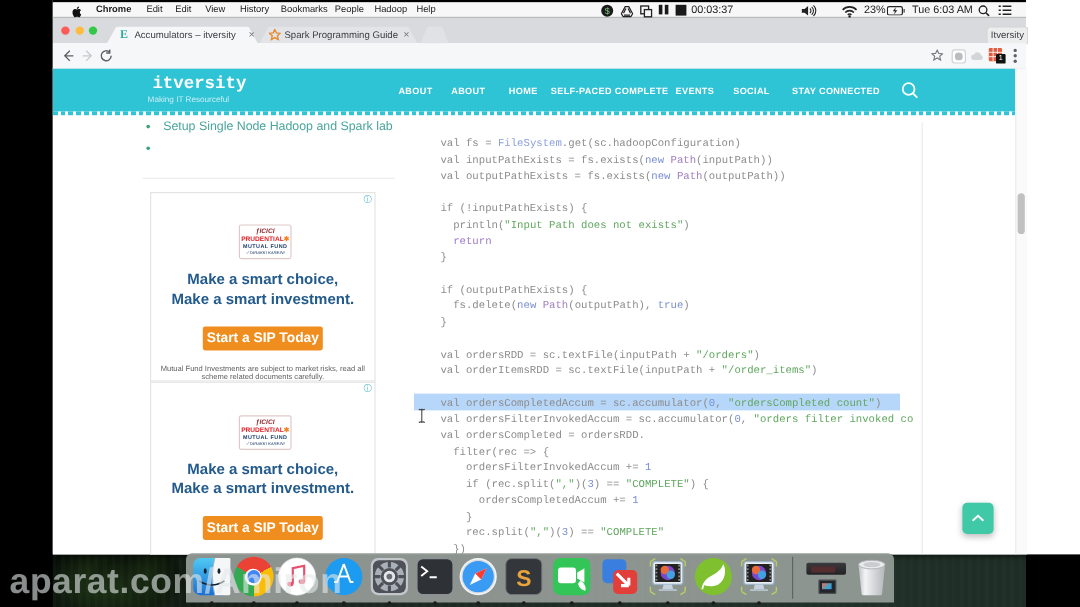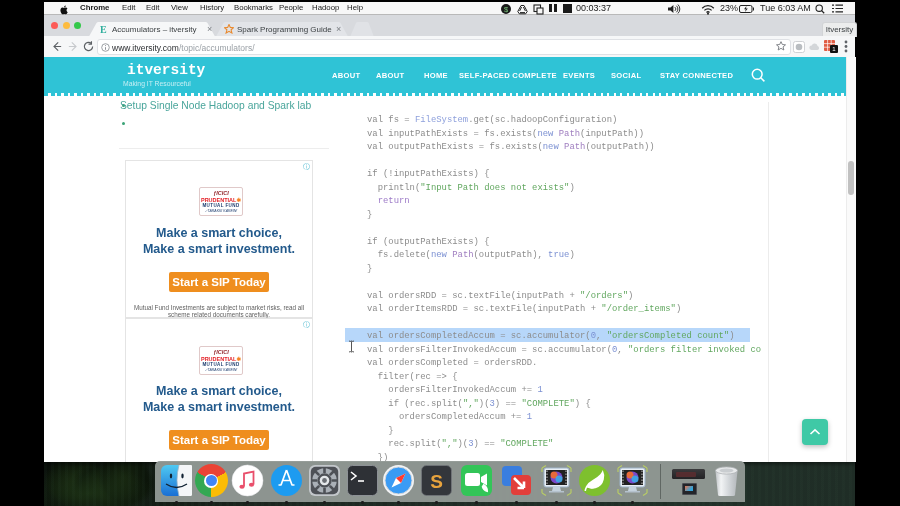--- a/index.html
+++ b/index.html
@@ -6,21 +6,21 @@
   body{width:900px;height:506px;background:#000;font-family:"Liberation Sans",sans-serif;}
   #stage{position:relative;width:900px;height:506px;background:#000;overflow:hidden;}
   .abs{position:absolute;}
   
   #wall{left:44px;top:458px;width:811px;height:48px;
     background:linear-gradient(90deg,#080d09 0%,#111a12 10%,#1c2620 28%,#202c26 55%,#213028 78%,#1f2d26 100%);}
   #wall:after{content:"";position:absolute;left:0;top:0;width:100%;height:100%;
     background:repeating-linear-gradient(90deg,rgba(60,90,70,0.08) 0 3px,transparent 3px 7px);}
   #wall .tree{position:absolute;background:radial-gradient(ellipse at 50% 40%,#16240f 0%,#0c150a 60%,transparent 75%);}
   
-  #screen{left:44px;top:0;width:811px;height:462px;background:#fff;box-shadow:0 2px 4px rgba(0,0,0,0.5);}
+  #screen{left:44px;top:0;width:811px;height:462px;background:#fff;box-shadow:0 2px 4px rgba(0,0,0,0.5);padding-left:45px;}
   
   #menubar{left:0;top:2px;width:811px;height:11.5px;background:#f7f7f7;border-bottom:1px solid #b9b9b9;font-size:7.8px;color:#1b1b1b;}
   #menubar .mi{position:absolute;top:1px;line-height:10px;white-space:nowrap;}
   
   #tabbar{left:0;top:15px;width:811px;height:21px;background:#d8dade;}
   .tl{position:absolute;top:7px;width:7px;height:7px;border-radius:50%;}
   .tab{position:absolute;top:6.5px;height:14.5px;}
   .tab .bgshape{position:absolute;left:0;top:0;width:100%;height:100%;}
   .tabtitle{position:absolute;top:3px;font-size:8px;color:#3c4043;white-space:nowrap;overflow:hidden;}
   .tabx{position:absolute;top:2.5px;font-size:9px;color:#7a7e83;}
@@ -171,27 +171,20 @@
       <svg style="position:absolute;left:7px;top:5px" width="11" height="11" viewBox="0 0 13 13">
           <path d="M8.5 1.5 L3.5 6.5 L8.5 11.5 M3.5 6.5 L12 6.5" fill="none" stroke="#5c6064" stroke-width="1.3"></path>
         </svg>
       <svg style="position:absolute;left:24px;top:5px" width="11" height="11" viewBox="0 0 13 13">
           <path d="M4.5 1.5 L9.5 6.5 L4.5 11.5 M9.5 6.5 L1 6.5" fill="none" stroke="#c6c9cc" stroke-width="1.3"></path>
         </svg>
       <svg style="position:absolute;left:38.5px;top:5px" width="11" height="11" viewBox="0 0 12 12">
           <path d="M10.5 6 A 4.5 4.5 0 1 1 9.2 2.8" fill="none" stroke="#5c6064" stroke-width="1.3"></path>
           <path d="M9.2 0.2 L9.2 3.4 L6 3.4" fill="none" stroke="#5c6064" stroke-width="1.3"></path>
         </svg>
-      <div id="urlfield">
-        <svg style="position:absolute;left:3px;top:2.5px" width="9" height="9" viewBox="0 0 9 9">
-            <circle cx="4.5" cy="4.5" r="3.8" fill="none" stroke="#84898e" stroke-width="0.8"></circle>
-            <path d="M4.5 2.2 L4.5 3.1 M4.5 4.2 L4.5 6.8" stroke="#84898e" stroke-width="0.9"></path>
-          </svg>
-        <span id="urltext">www.itversity.com<span class="gray">/topic/accumulators/</span></span>
-      </div>
       <svg style="position:absolute;left:732px;top:5px" width="10" height="10" viewBox="0 0 12 12">
           <path d="M6 0.8 L7.6 4.2 L11.4 4.6 L8.5 7.1 L9.4 10.8 L6 8.8 L2.6 10.8 L3.5 7.1 L0.6 4.6 L4.4 4.2 Z" fill="none" stroke="#777b80" stroke-width="1.1"></path>
         </svg>
       <span style="position:absolute;left:749px;top:4.5px;width:10px;height:10px;background:#fff;border:1px solid #cfd1d4;border-radius:2.5px"></span>
       <svg style="position:absolute;left:751px;top:6.5px" width="8" height="8" viewBox="0 0 8 8">
           <circle cx="4" cy="4" r="3.3" fill="#b9bdc1"></circle>
         </svg>
       <svg style="position:absolute;left:765px;top:6px" width="11" height="9" viewBox="0 0 11 9">
           <path d="M2.5 8 A 2.3 2.3 0 0 1 2.7 3.4 A 3.1 3.1 0 0 1 8.6 4.1 A 2 2 0 0 1 8.4 8 Z" fill="#d3d6d9"></path>
         </svg>
@@ -218,21 +211,21 @@
         <span class="nav" style="left:567px">SOCIAL</span>
         <span class="nav" style="left:616px">STAY CONNECTED</span>
         <svg style="position:absolute;left:707px;top:11px" width="15" height="15" viewBox="0 0 15 15">
             <circle cx="6.2" cy="6.2" r="4.9" fill="none" stroke="#fff" stroke-width="1.5"></circle>
             <path d="M9.8 9.8 L13.4 13.4" stroke="#fff" stroke-width="1.5"></path>
           </svg>
       </div>
       <div id="dashes"></div>
       <div style="position:absolute;left:75px;top:90.5px;width:210px;height:1px;background:#ededed"></div>
       <span class="bullet" style="left:78px;top:47px"></span>
-      <span class="sblink" style="left:76px;top:42.5px">Setup Single Node Hadoop and Spark lab</span>
+      <span class="sblink" style="left:92px;top:42.5px">Setup Single Node Hadoop and Spark lab</span>
       <span class="bullet" style="left:78px;top:65px"></span>
 
       <div class="adbox" style="top:103px;height:156px">
         <span class="adinfo">ⓘ</span>
         <div class="icici" style="top:25.5px">
           <div class="l1">ƒICICI</div>
           <div class="l2">PRUDENTIAL<span style="color:#f58220">✱</span></div>
           <div class="l3">MUTUAL FUND</div>
           <div class="l4">✓TARAKKI KAREIN!</div>
         </div>
@@ -416,13 +409,14 @@
     <span class="ddot" style="left:168px"></span>
     <span class="ddot" style="left:206px"></span>
     <span class="ddot" style="left:242px"></span>
     <span class="ddot" style="left:280px"></span>
     <span class="ddot" style="left:320px"></span>
     <span class="ddot" style="left:360px"></span>
     <span class="ddot" style="left:400px"></span>
     <span class="ddot" style="left:438px"></span>
     <span class="ddot" style="left:476px"></span>
   </div>
+  <div id="wm" class="abs">aparat.com/Amiron</div>
 </div>
 
 </body></html>

